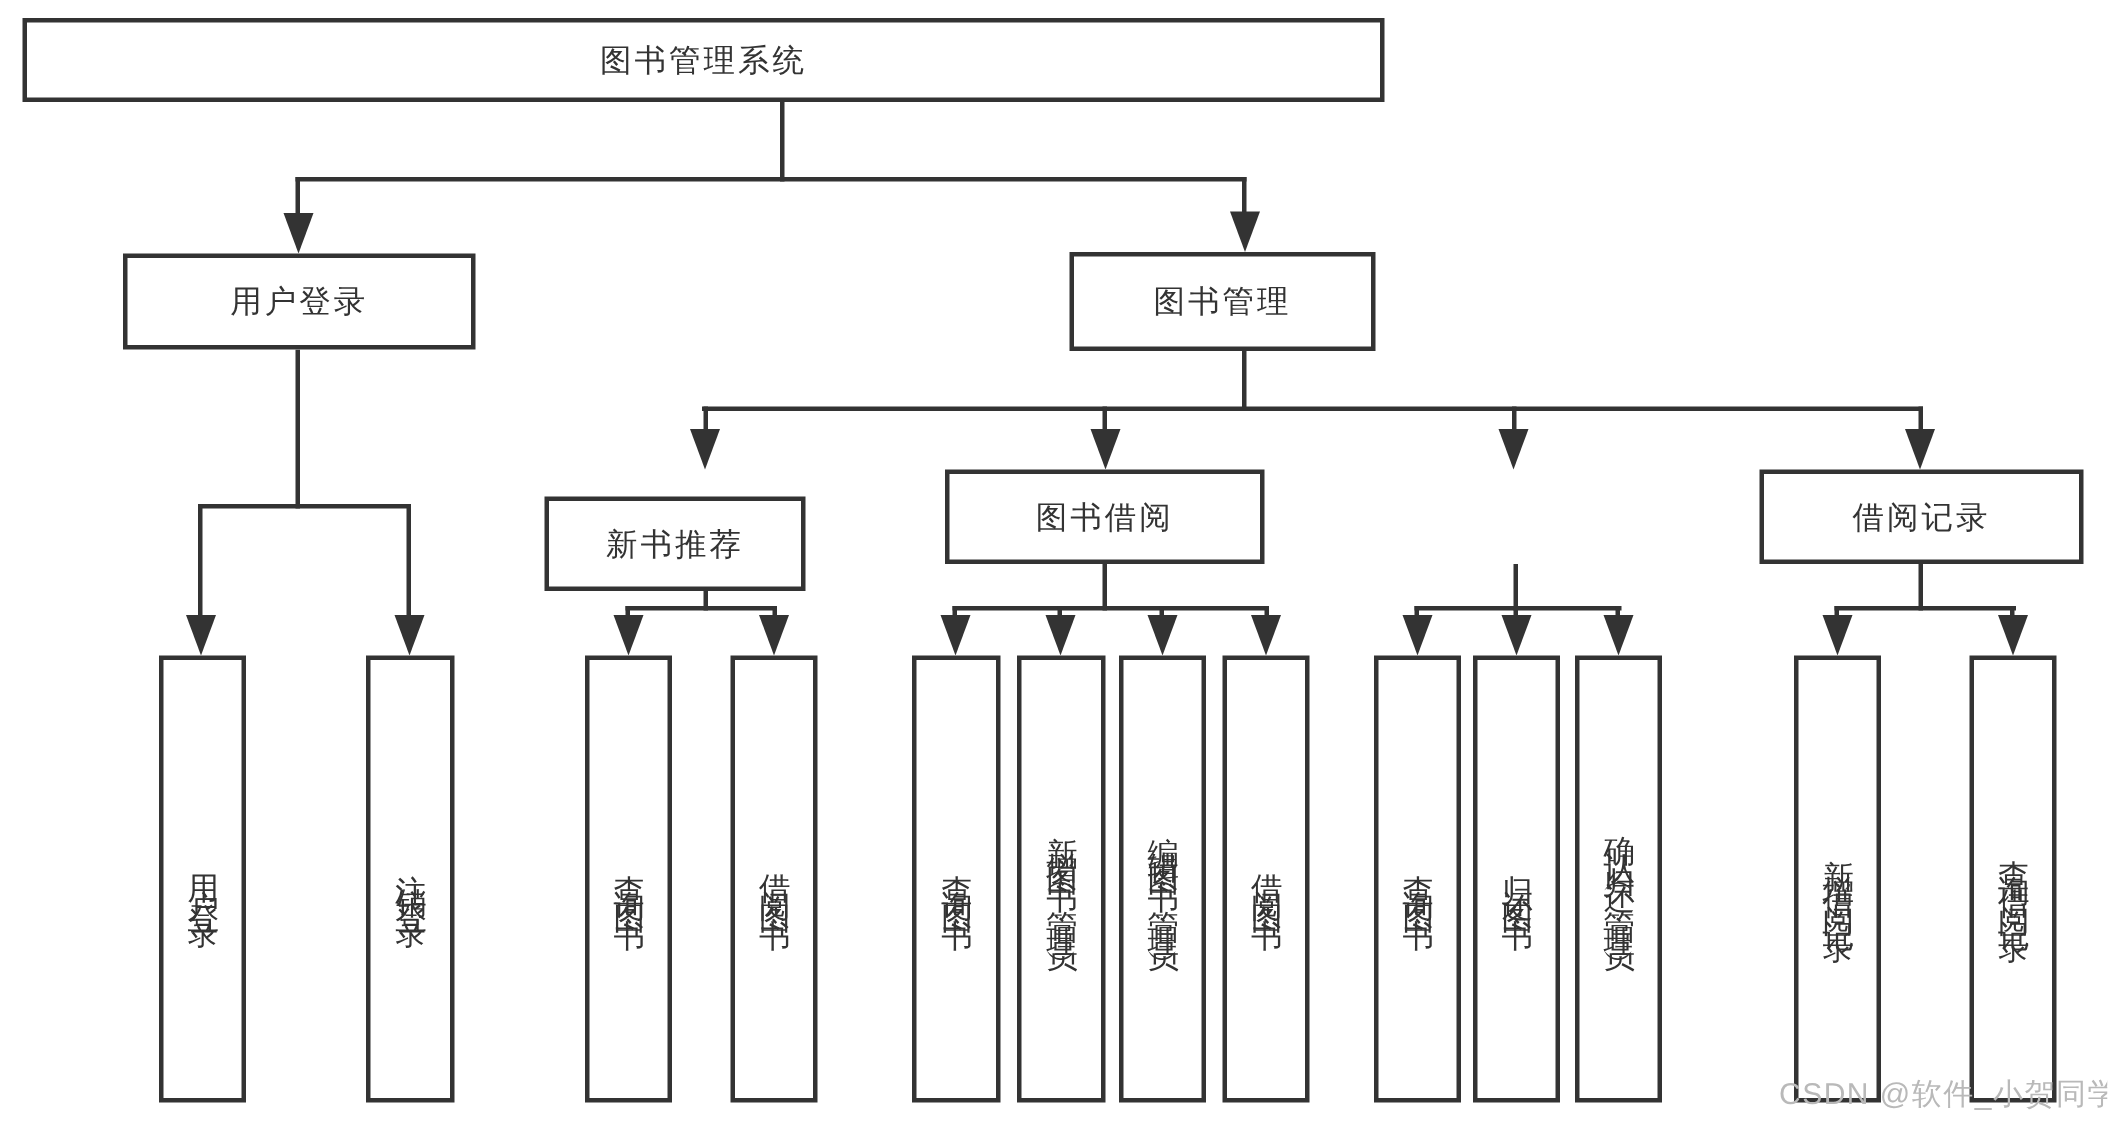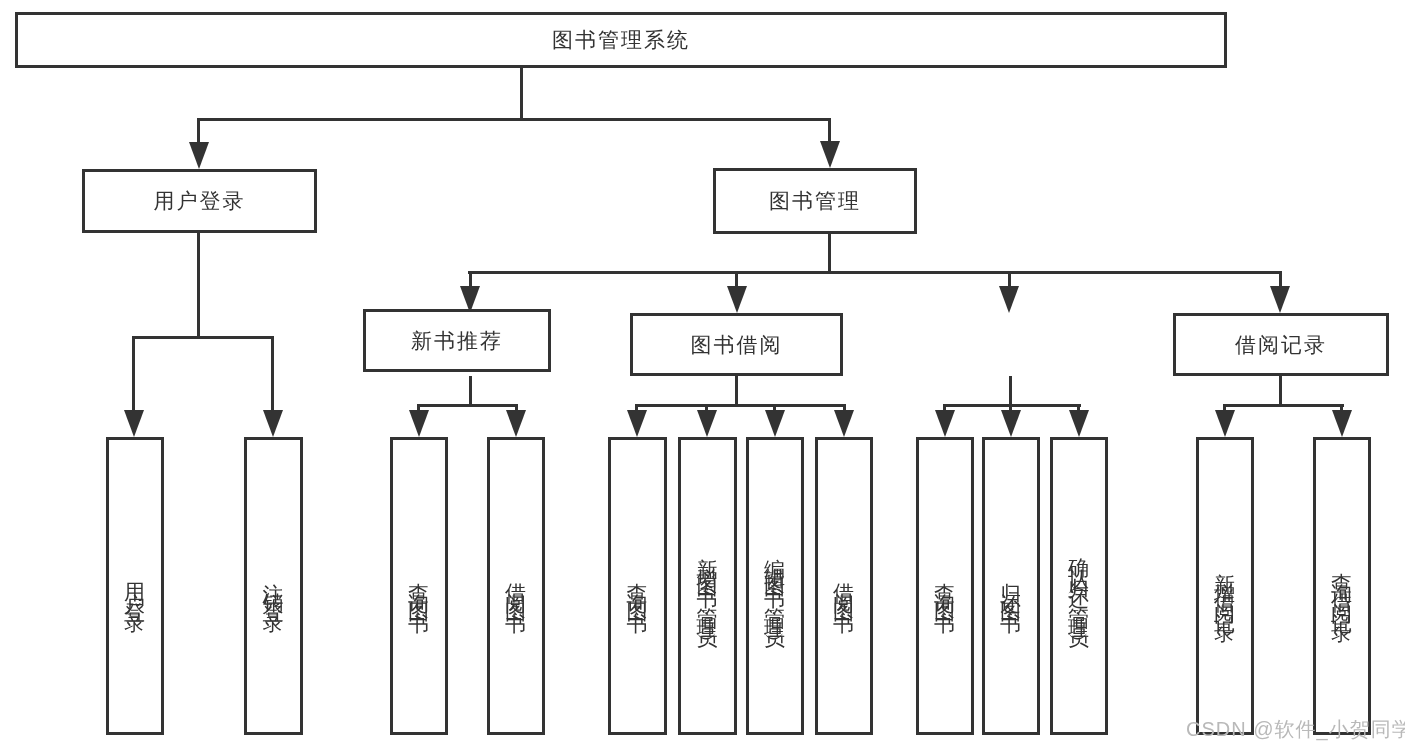--- a/index.html
+++ b/index.html
@@ -85,32 +85,32 @@
   <div class="ah" style="left:1001px;top:410px"></div>
   <div class="ah" style="left:1069px;top:410px"></div>
 
   <div class="ln" style="left:1279px;top:376px;width:3px;height:31px"></div>
   <div class="ln" style="left:1223px;top:404px;width:121px;height:3px"></div>
   <div class="ln" style="left:1223px;top:404px;width:3px;height:12px"></div>
   <div class="ln" style="left:1340px;top:404px;width:3px;height:12px"></div>
   <div class="ah" style="left:1215px;top:410px"></div>
   <div class="ah" style="left:1332px;top:410px"></div>
 
-  <div class="node" style="left:15px;top:12px;width:1212px;height:56px">
+  <div class="node" style="left:15px;top:12px;width:908px;height:56px">
     <span class="lbl">图书管理系统</span>
   </div>
 
   <div class="node" style="left:82px;top:169px;width:235px;height:64px">
     <span class="lbl">用户登录</span>
   </div>
   <div class="node" style="left:713px;top:168px;width:204px;height:66px">
     <span class="lbl">图书管理</span>
   </div>
 
-  <div class="node" style="left:363px;top:309px;width:188px;height:63px">
+  <div class="node" style="left:363px;top:331px;width:174px;height:63px">
     <span class="lbl">新书推荐</span>
   </div>
   <div class="node" style="left:630px;top:313px;width:213px;height:63px">
     <span class="lbl">图书借阅</span>
   </div>
   <div class="node" style="left:1173px;top:313px;width:216px;height:63px">
     <span class="lbl">借阅记录</span>
   </div>
 
   <div class="node node-v" style="left:106px;top:437px;width:58px;height:298px">

